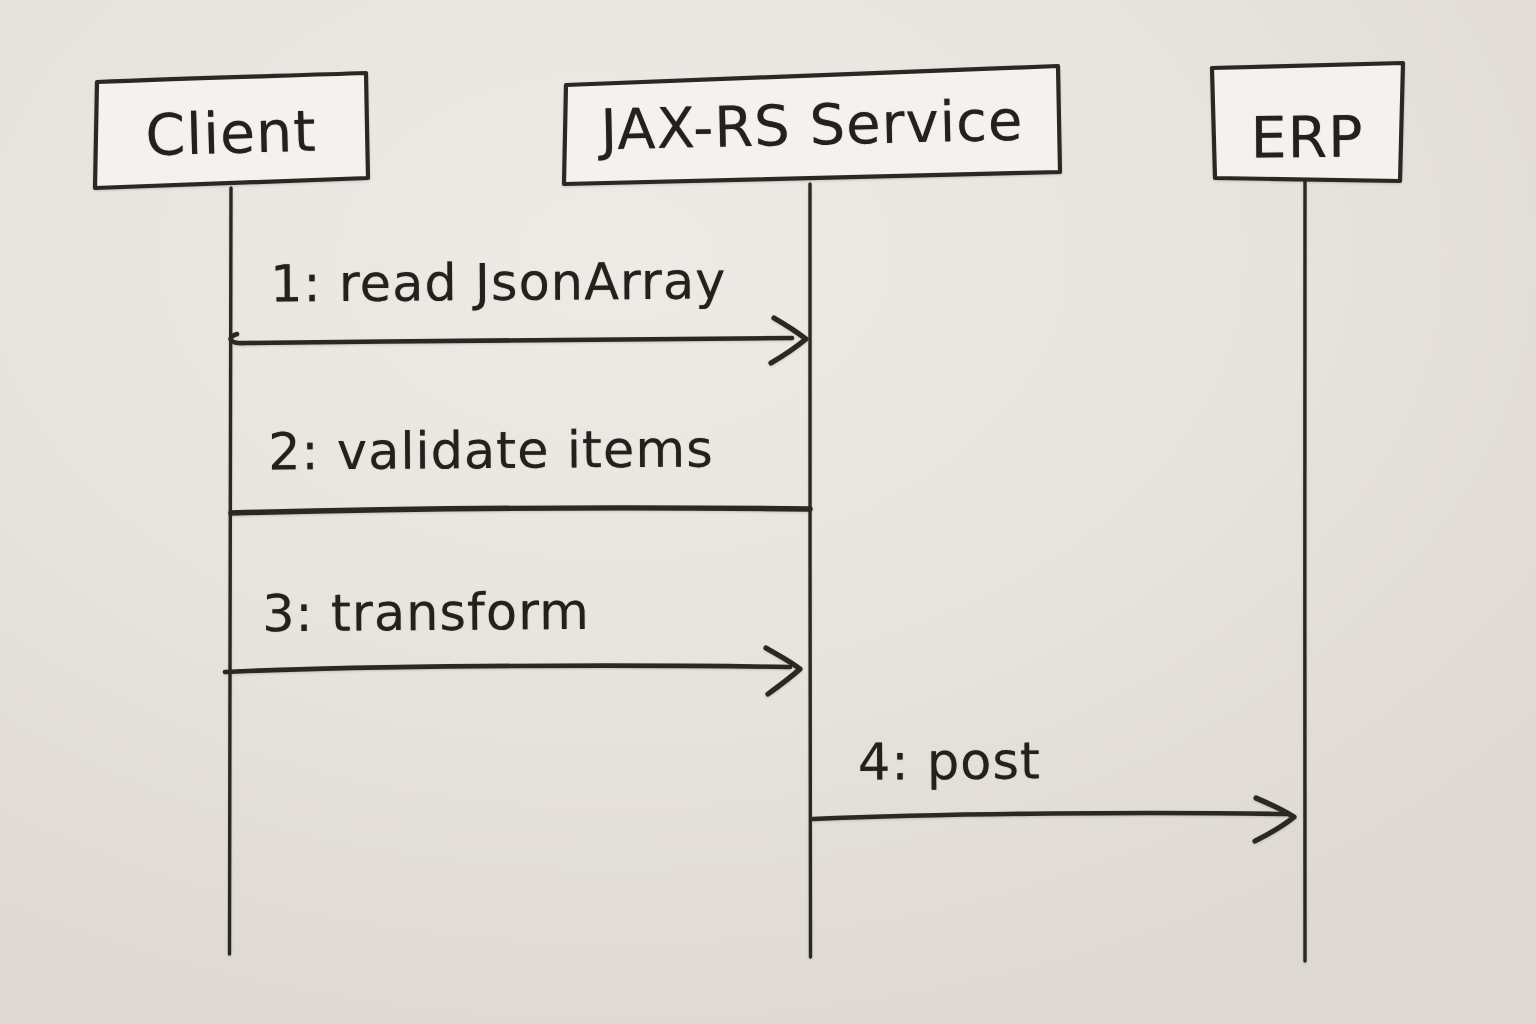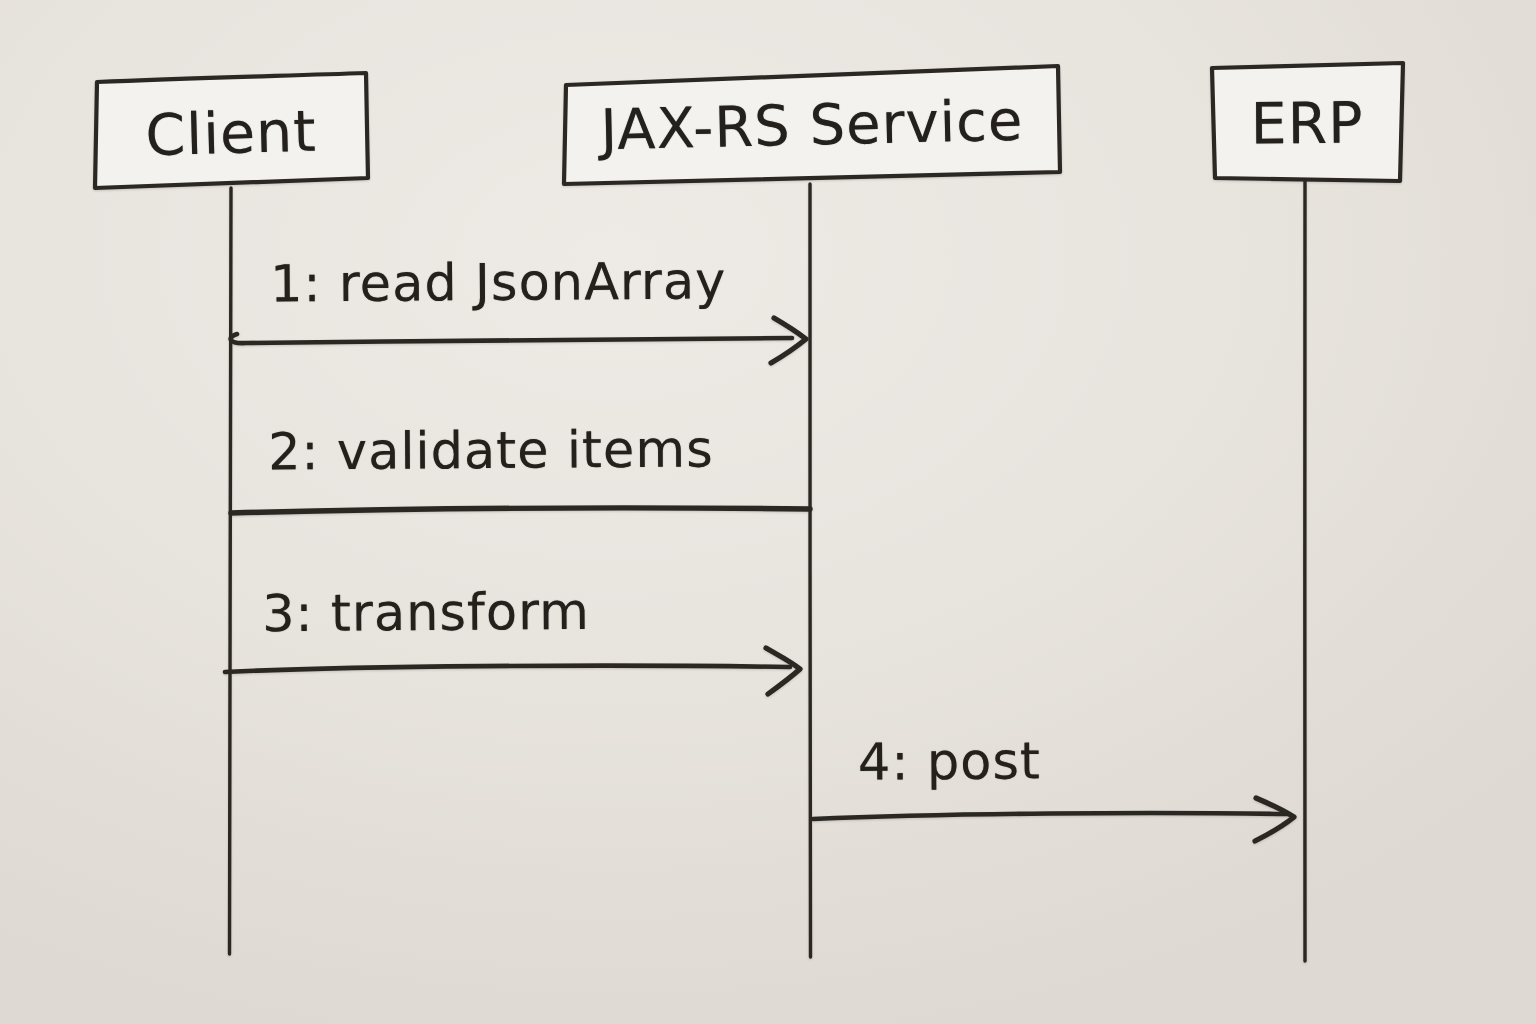--- a/index.html
+++ b/index.html
@@ -81,20 +81,20 @@
 
     <path class="ink-stroke msg-line" d="M225,672 C350,666 600,664 790,667"></path>
     <path class="ink-stroke arrow-head" d="M766,648 C778,655 790,661 800,669 C790,678 779,686 768,694"></path>
 
     <path class="ink-stroke msg-line" d="M813,819 C950,813 1150,812 1288,814"></path>
     <path class="ink-stroke arrow-head" d="M1256,798 C1270,804 1283,810 1294,817 C1283,826 1269,834 1255,841"></path>
   </svg>
 
   <div class="label actor-label client" style="left:231px; top:133px;">Client</div>
   <div class="label actor-label jaxrs" style="left:812px; top:125px;">JAX-RS Service</div>
-  <div class="label actor-label erp" style="left:1307px; top:123px;">ERP</div>
+  <div class="label actor-label erp" style="left:1307px; top:137px;">ERP</div>
 
   <div class="label msg-label" style="left:270px; top:253px;">1: read JsonArray</div>
   <div class="label msg-label" style="left:268px; top:421px;">2: validate items</div>
   <div class="label msg-label" style="left:262px; top:583px;">3: transform</div>
   <div class="label msg-label" style="left:858px; top:732px;">4: post</div>
 
 </div>
 
 </body></html>

